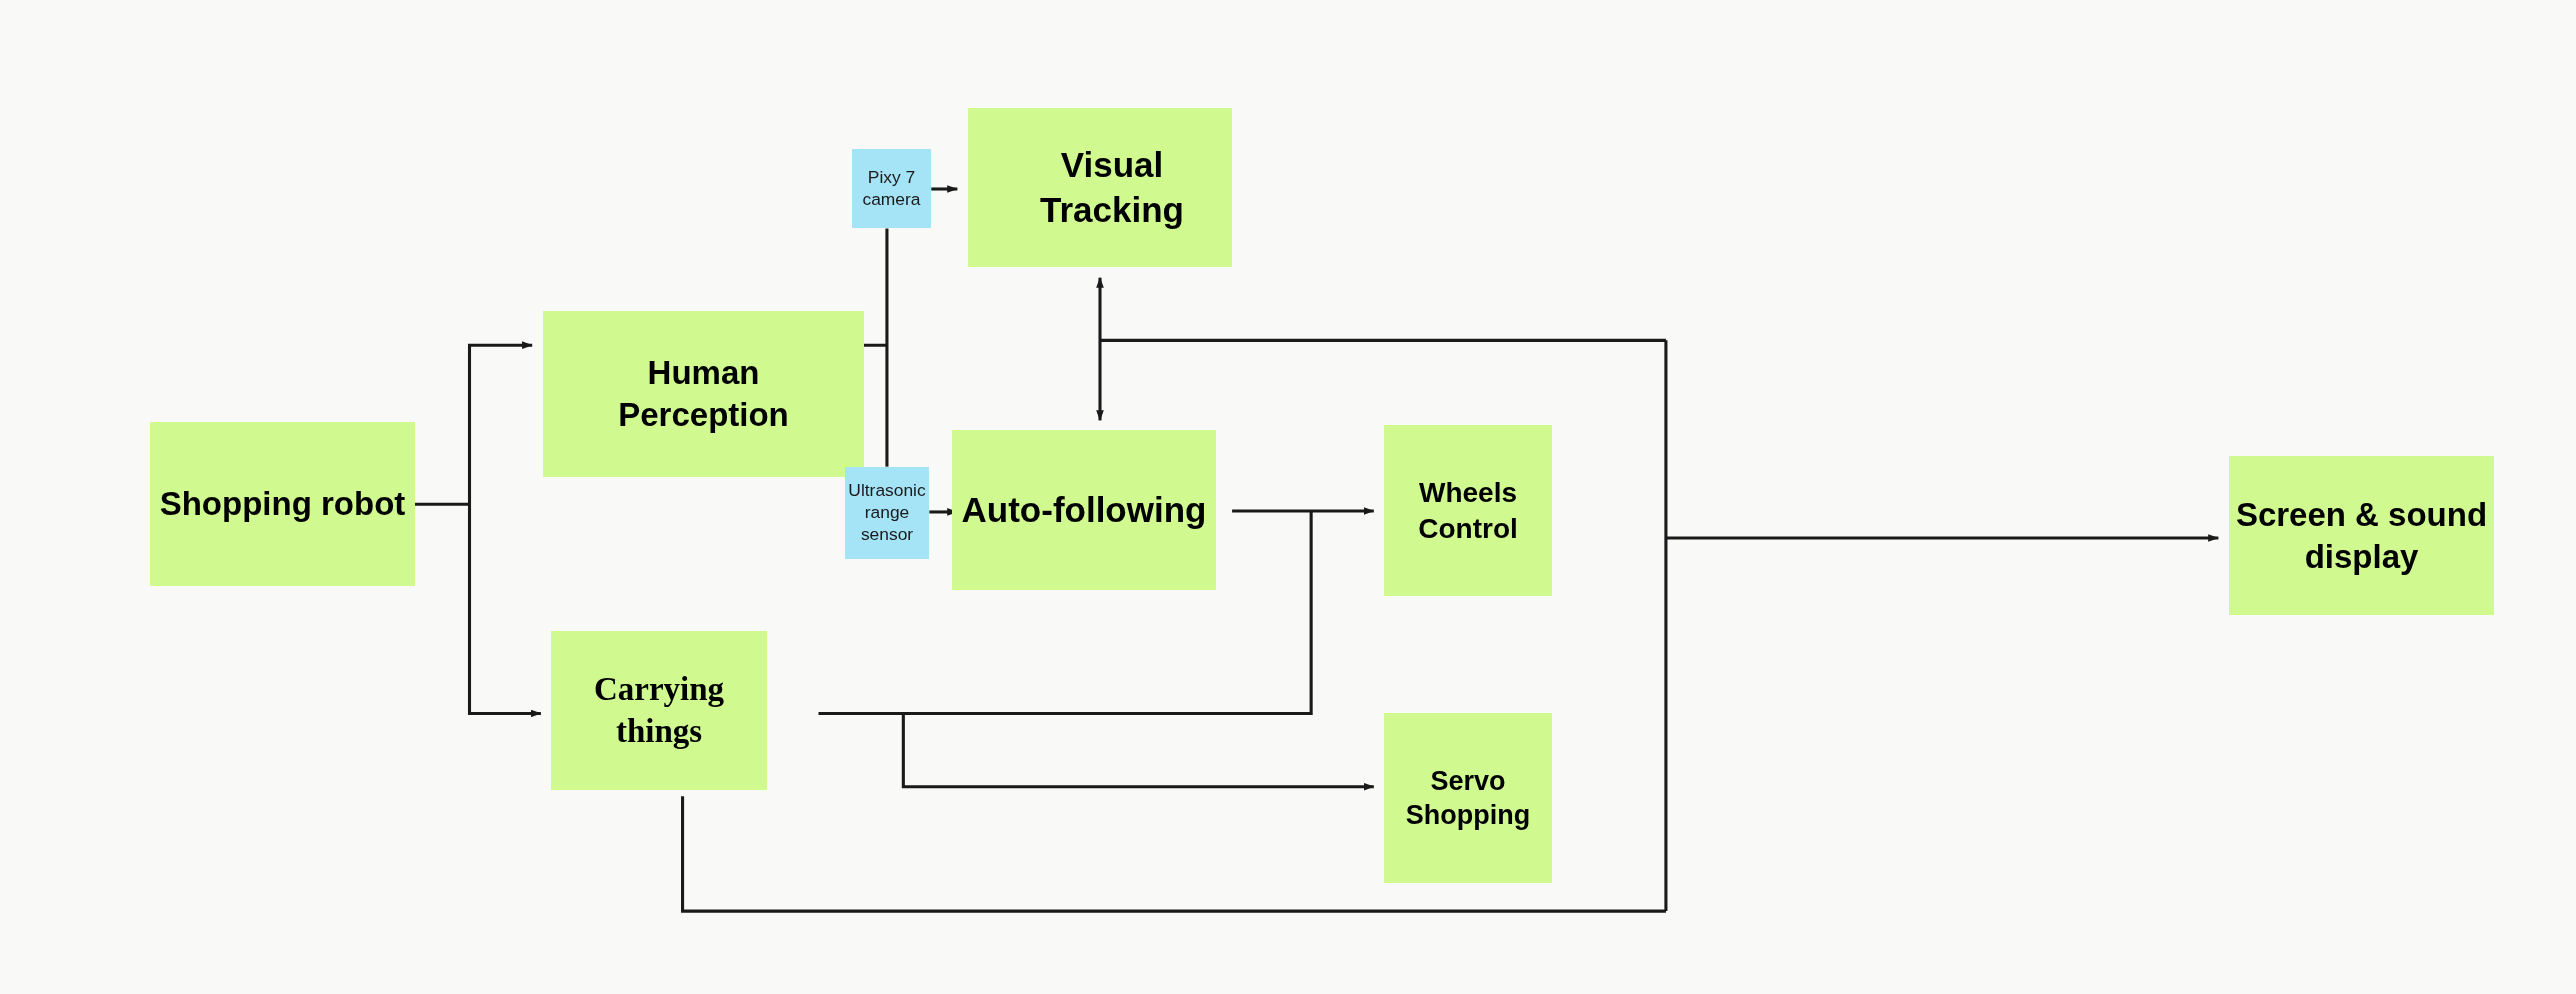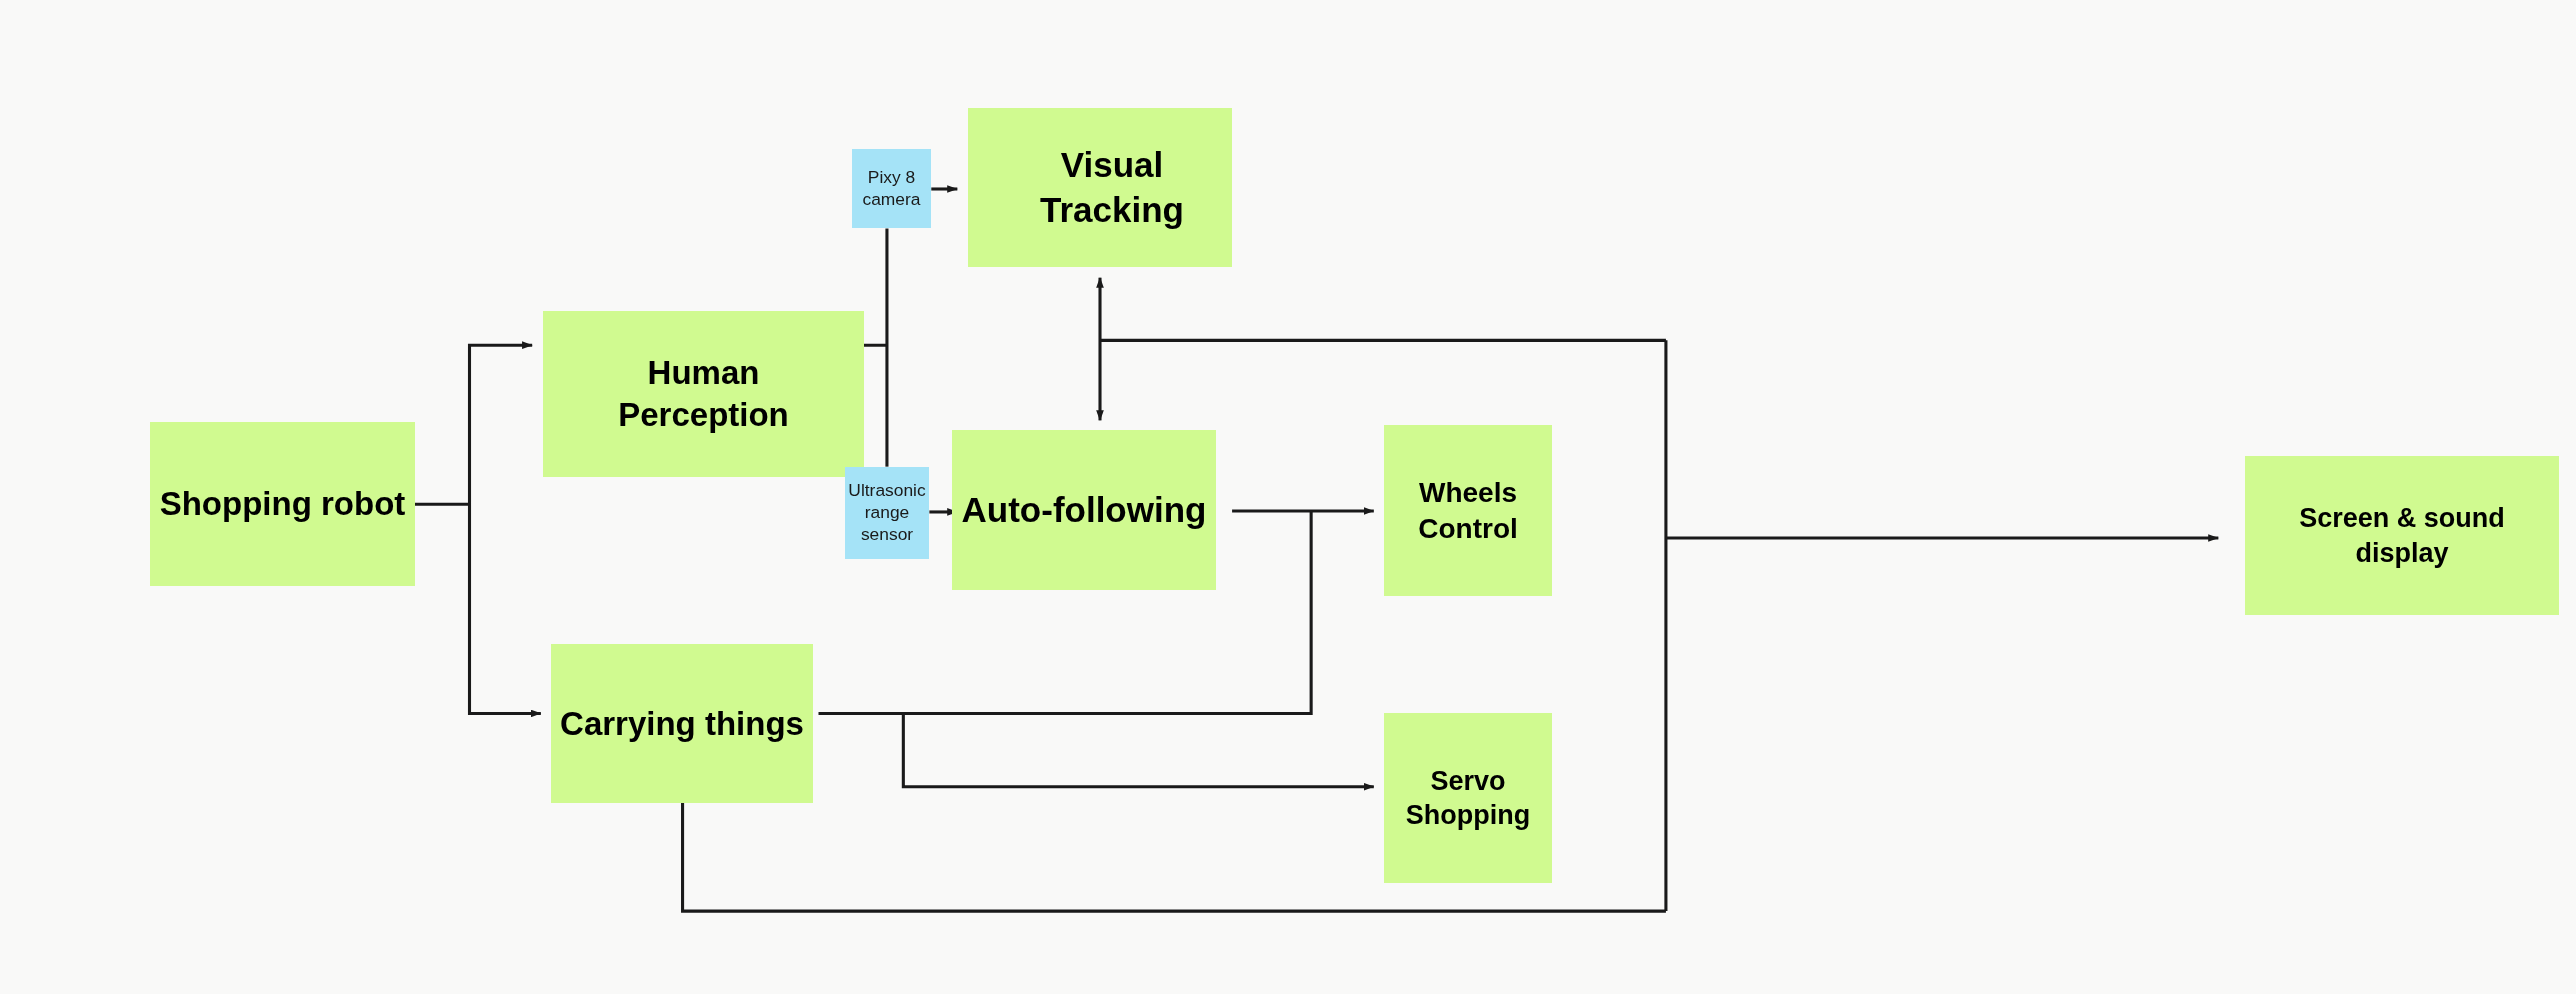--- a/index.html
+++ b/index.html
@@ -98,26 +98,26 @@
 
   <div class="node process" style="left:150px; top:422px; width:265px; height:164px; font-size:33px;">
     <span class="n-label">Shopping robot</span>
   </div>
 
   <div class="node process" style="left:543px; top:269px; width:321px; height:166px; font-size:33px;margin-top:42px;">
     <span class="n-label">Human
 Perception</span>
   </div>
 
-  <div class="node process" style="left:551px; top:644px; width:262px; height:159px; font-size:33px;">
+  <div class="node process" style="left:551px; top:631px; width:216px; height:159px; font-size:33px;font-family:Liberation Serif, serif;">
     <span class="n-label">Carrying things</span>
   </div>
 
   <div class="node sensor" style="left:852px; top:149px; width:79px; height:79px; font-size:17.4px;">
-    <span class="n-label">Pixy 8
+    <span class="n-label">Pixy 7
 camera</span>
   </div>
 
   <div class="node sensor" style="left:845px; top:467px; width:84px; height:92px; font-size:17.4px;">
     <span class="n-label">Ultrasonic
 range
 sensor</span>
   </div>
 
   <div class="node process" style="left:968px; top:108px; width:264px; height:159px; font-size:35px;padding-left:24px;">
@@ -132,19 +132,19 @@
   <div class="node process" style="left:1384px; top:425px; width:168px; height:171px; font-size:28px;">
     <span class="n-label">Wheels
 Control</span>
   </div>
 
   <div class="node process" style="left:1384px; top:713px; width:168px; height:170px; font-size:27px;">
     <span class="n-label">Servo
 Shopping</span>
   </div>
 
-  <div class="node process" style="left:2229px; top:456px; width:314px; height:159px; font-size:27px;margin-left:16px;">
+  <div class="node process" style="left:2229px; top:456px; width:265px; height:159px; font-size:33px;">
     <span class="n-label">Screen &amp; sound
 display</span>
   </div>
 
 </div>
 
 
 </body></html>

